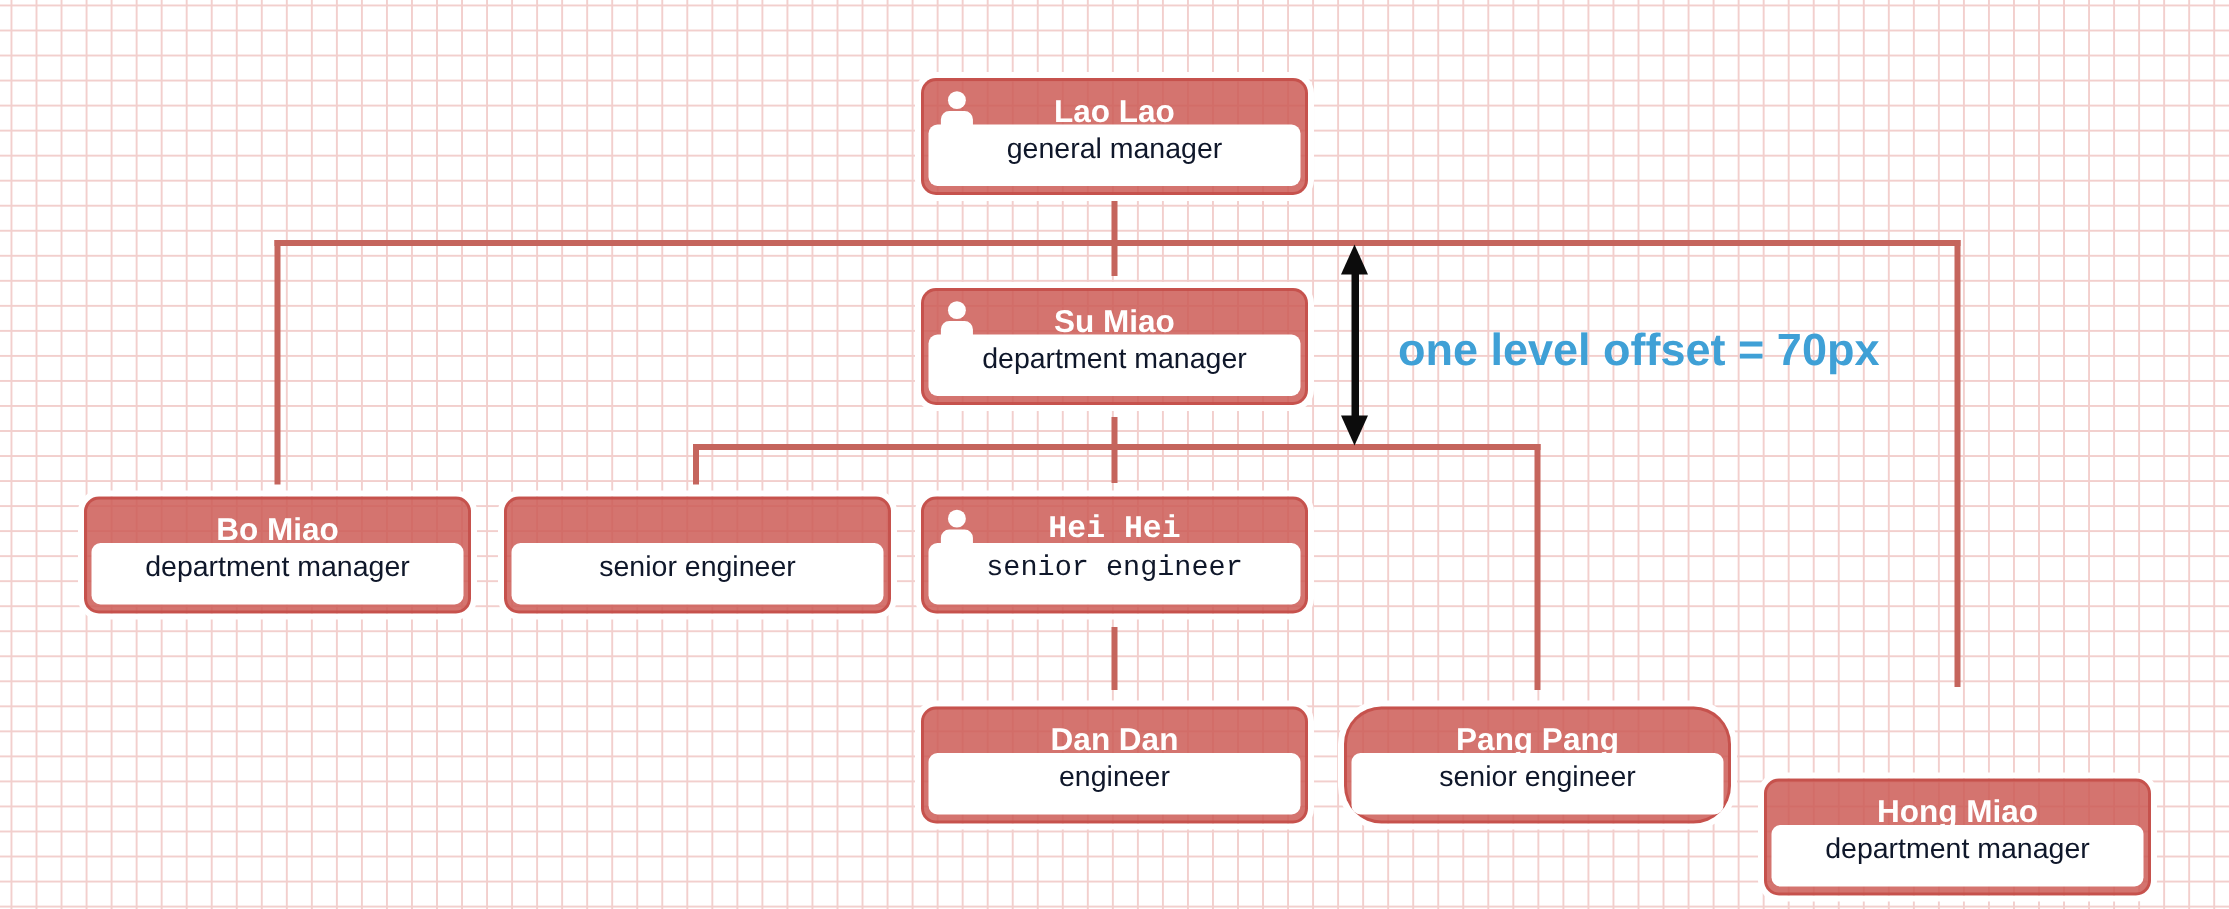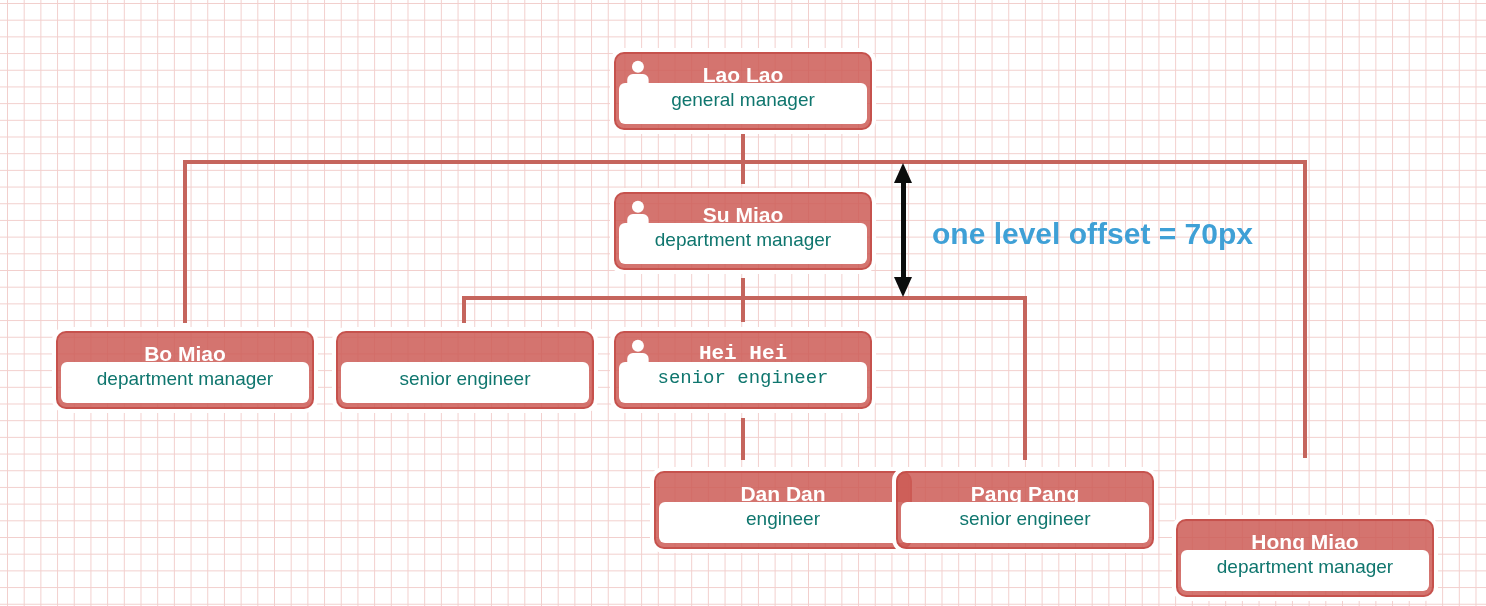--- a/index.html
+++ b/index.html
@@ -26,21 +26,21 @@
     box-shadow:0 0 0 4px #ffffff;
     z-index:2;
   }
   .node-name{
     position:absolute;top:0;left:0;right:0;height:41px;line-height:41px;
     text-align:center;color:#ffffff;font-weight:bold;font-size:21px;
   }
   .node-body{
     position:absolute;left:3px;right:3px;bottom:4px;height:41px;line-height:33px;
     background:#ffffff;border-radius:6px;text-align:center;
-    font-size:19px;color:#0f766e;
+    font-size:19px;color:#0f172a;
   }
   .person-icon{position:absolute;left:9px;top:6px;width:27px;height:27px;z-index:3;}
   
   .arrow-shaft{position:absolute;left:901px;top:178px;width:5px;height:104px;background:#0c0c0c;z-index:3;}
   .arrow-head{position:absolute;width:0;height:0;left:894px;z-index:3;}
   .arrow-head.up{top:163px;border-left:9px solid transparent;border-right:9px solid transparent;border-bottom:20px solid #0c0c0c;}
   .arrow-head.down{top:277px;border-left:9px solid transparent;border-right:9px solid transparent;border-top:20px solid #0c0c0c;}
   .annotation{
     position:absolute;left:932px;top:217px;z-index:3;
     color:#3fa0d6;font-weight:bold;font-size:30px;white-space:nowrap;
@@ -97,26 +97,26 @@
     <span class="person-icon">
       <svg viewBox="0 0 24 24" width="27" height="27">
           <circle cx="11.5" cy="6" r="5.3" fill="#fff"></circle>
           <path d="M2 21 v-3.5 a5 5 0 0 1 5 -5 h9 a5 5 0 0 1 5 5 V21 Z" fill="#fff"></path>
         </svg>
     </span>
     <div class="node-name">Hei Hei</div>
     <div class="node-body">senior engineer</div>
   </div>
 
-  <div class="node" style="left:614px;top:471px;margin-left:40px;">
+  <div class="node" style="left:614px;top:471px;">
     <div class="node-name">Dan Dan</div>
     <div class="node-body">engineer</div>
   </div>
 
-  <div class="node" style="left:896px;top:471px;">
+  <div class="node" style="left:896px;top:471px;border-radius:25px;">
     <div class="node-name">Pang Pang</div>
     <div class="node-body">senior engineer</div>
   </div>
 
   <div class="node" style="left:1176px;top:471px;margin-top:48px;">
     <div class="node-name">Hong Miao</div>
     <div class="node-body">department manager</div>
   </div>
 
   <div class="arrow-head up"></div>

